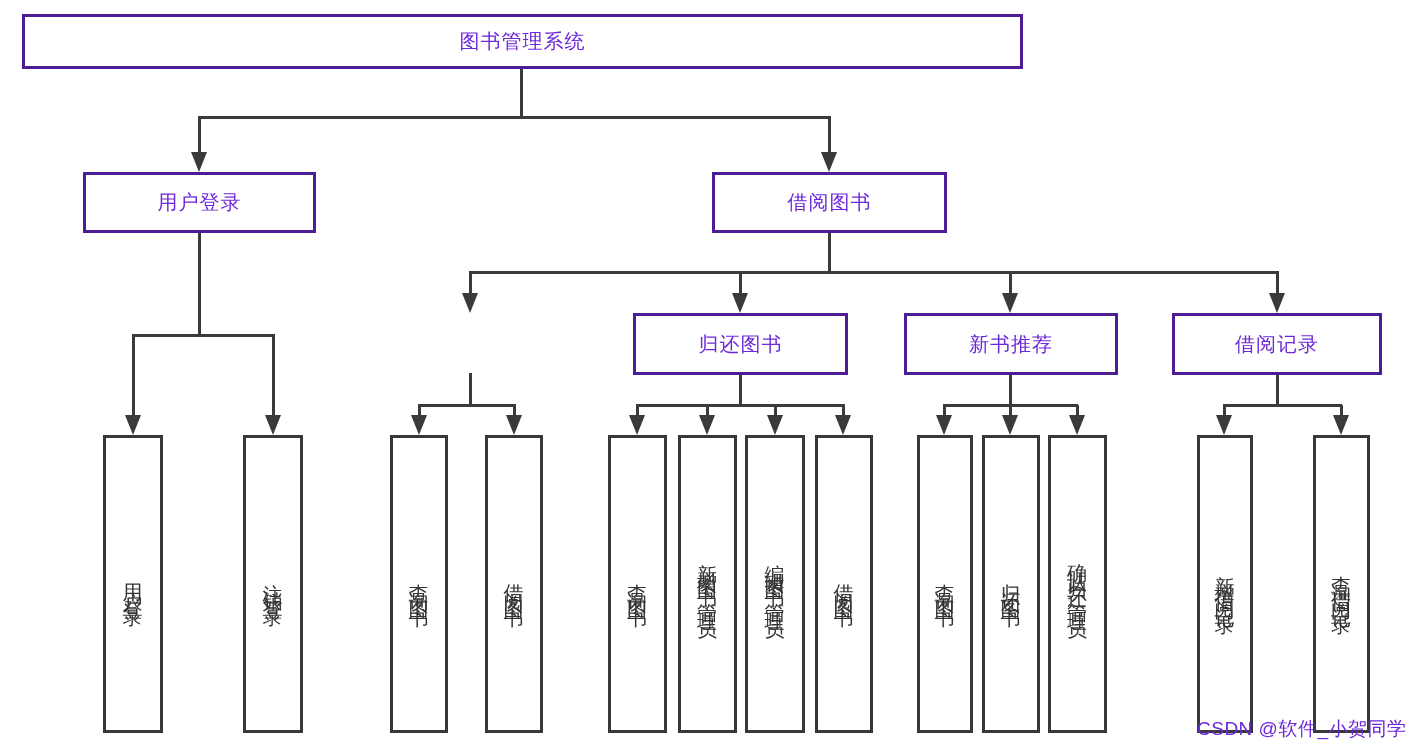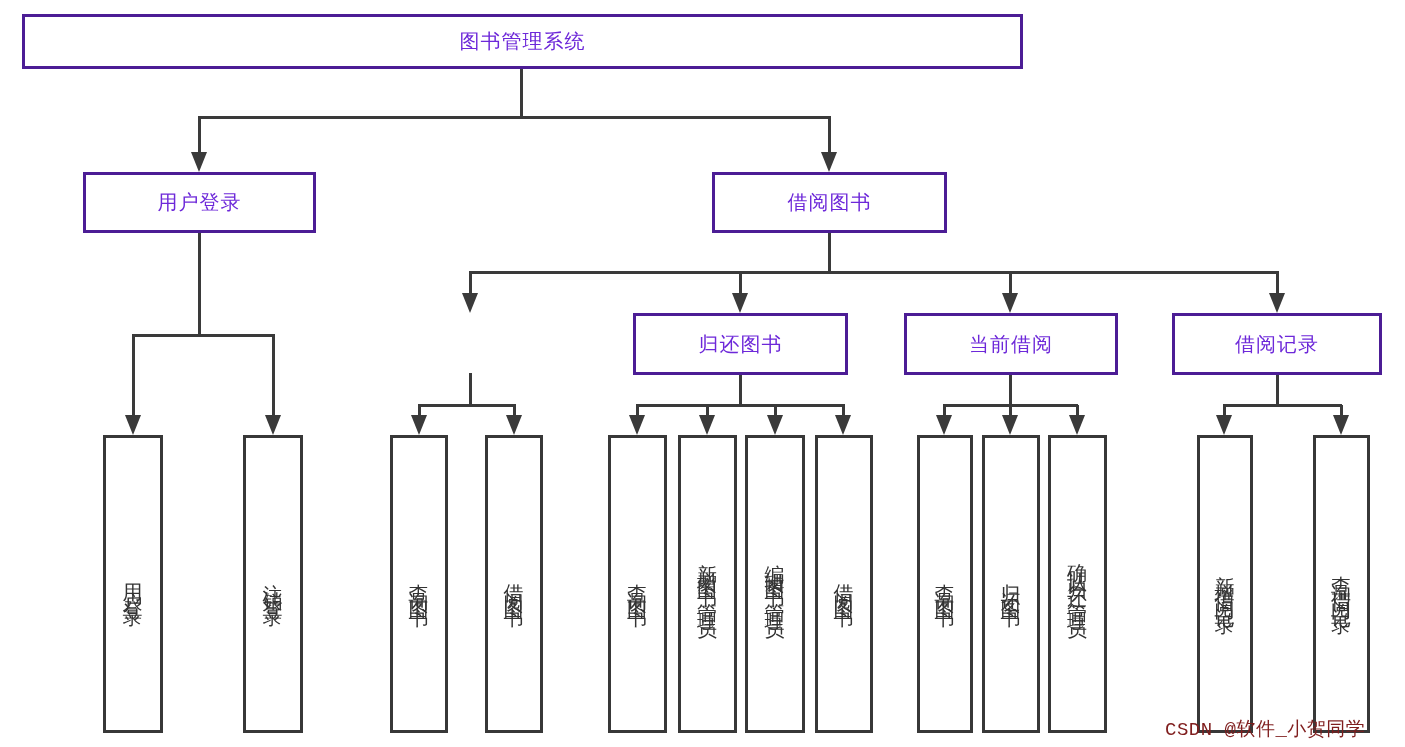--- a/index.html
+++ b/index.html
@@ -63,28 +63,27 @@
     position: absolute;
     width: 0;
     height: 0;
     border-left: 8px solid transparent;
     border-right: 8px solid transparent;
     border-top: 20px solid #3a3a3a;
     z-index: 1;
   }
   .watermark {
     position: absolute;
-    left: 1165px;
+    left: 1197px;
     top: 716px;
     font-size: 19px;
     letter-spacing: 0.5px;
-    color: #7f1d1d;
+    color: #6d28d9;
     white-space: nowrap;
     z-index: 3;
-    font-family: Liberation Mono, monospace;
   }
 </style>
 </head>
 <body>
 
 <div class="canvas">
 
   <div class="box" style="left:22px; top:14px; width:1001px; height:55px;">
     <span>图书管理系统</span>
   </div>
@@ -118,21 +117,21 @@
   <div class="arrow" style="left:732px; top:293px;"></div>
   <div class="vline" style="left:1009px; top:272px; height:23px;"></div>
   <div class="arrow" style="left:1002px; top:293px;"></div>
   <div class="vline" style="left:1276px; top:272px; height:23px;"></div>
   <div class="arrow" style="left:1269px; top:293px;"></div>
 
   <div class="box" style="left:633px; top:313px; width:215px; height:62px;">
     <span>归还图书</span>
   </div>
   <div class="box" style="left:904px; top:313px; width:214px; height:62px;">
-    <span>当前借阅</span>
+    <span>新书推荐</span>
   </div>
   <div class="box" style="left:1172px; top:313px; width:210px; height:62px;">
     <span>借阅记录</span>
   </div>
 
   <div class="vline" style="left:469px; top:373px; height:33px;"></div>
   <div class="hline" style="left:418px; top:404px; width:98px;"></div>
   <div class="vline" style="left:418px; top:405px; height:12px;"></div>
   <div class="arrow" style="left:411px; top:415px;"></div>
   <div class="vline" style="left:513px; top:405px; height:12px;"></div>

